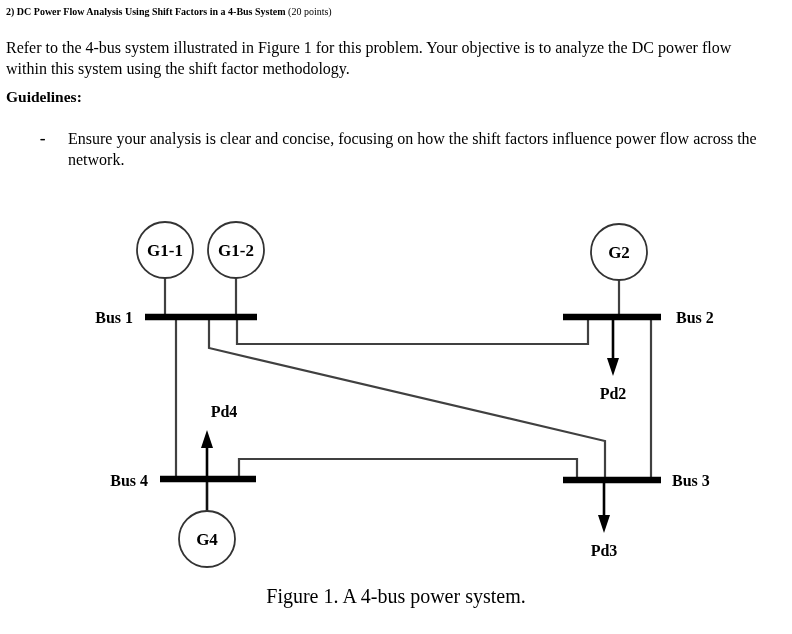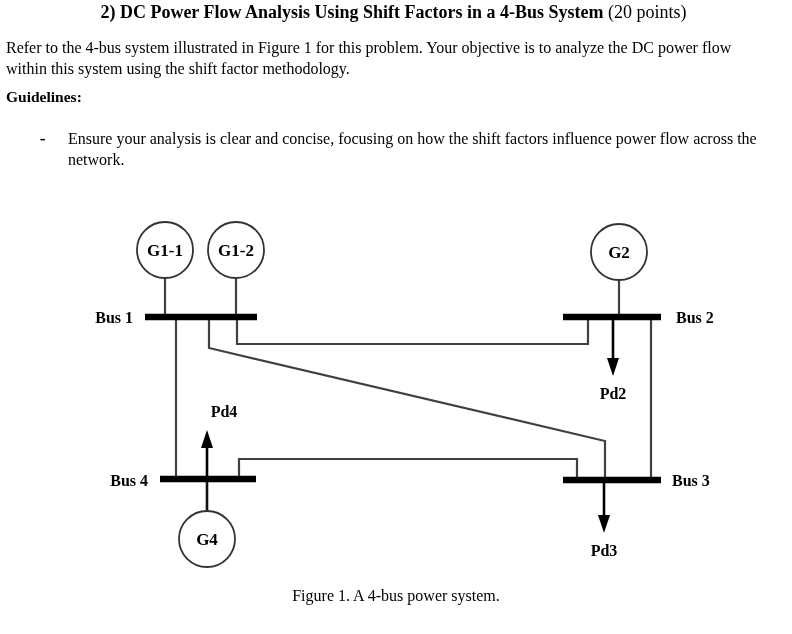--- a/index.html
+++ b/index.html
@@ -23,25 +23,24 @@
   }
 
   
   .text-block {
     position: absolute;
     left: 6px;
     top: 2px;
     width: 775px;
   }
   .q-title {
-    font-size: 18px;
+    font-size: 10px;
     line-height: 20px;
     margin: 0 0 7px 0;
     font-weight: normal;
-    text-align: center;
   }
   .q-title .bold {
     font-weight: bold;
   }
   .q-intro {
     font-size: 16px;
     line-height: 21px;
     margin: 15px 0 8px 0;
     width: 760px;
   }
@@ -80,21 +79,21 @@
   }
   .figure svg {
     display: block;
   }
   .fig-caption {
     position: absolute;
     left: 0;
     top: 378px;
     width: 792px;
     text-align: center;
-    font-size: 16px;
+    font-size: 20px;
     line-height: 26px;
   }
 
   
   .gen-label {
     font-family: "Liberation Serif", "DejaVu Serif", serif;
     font-size: 17px;
     font-weight: bold;
     fill: #000;
   }

